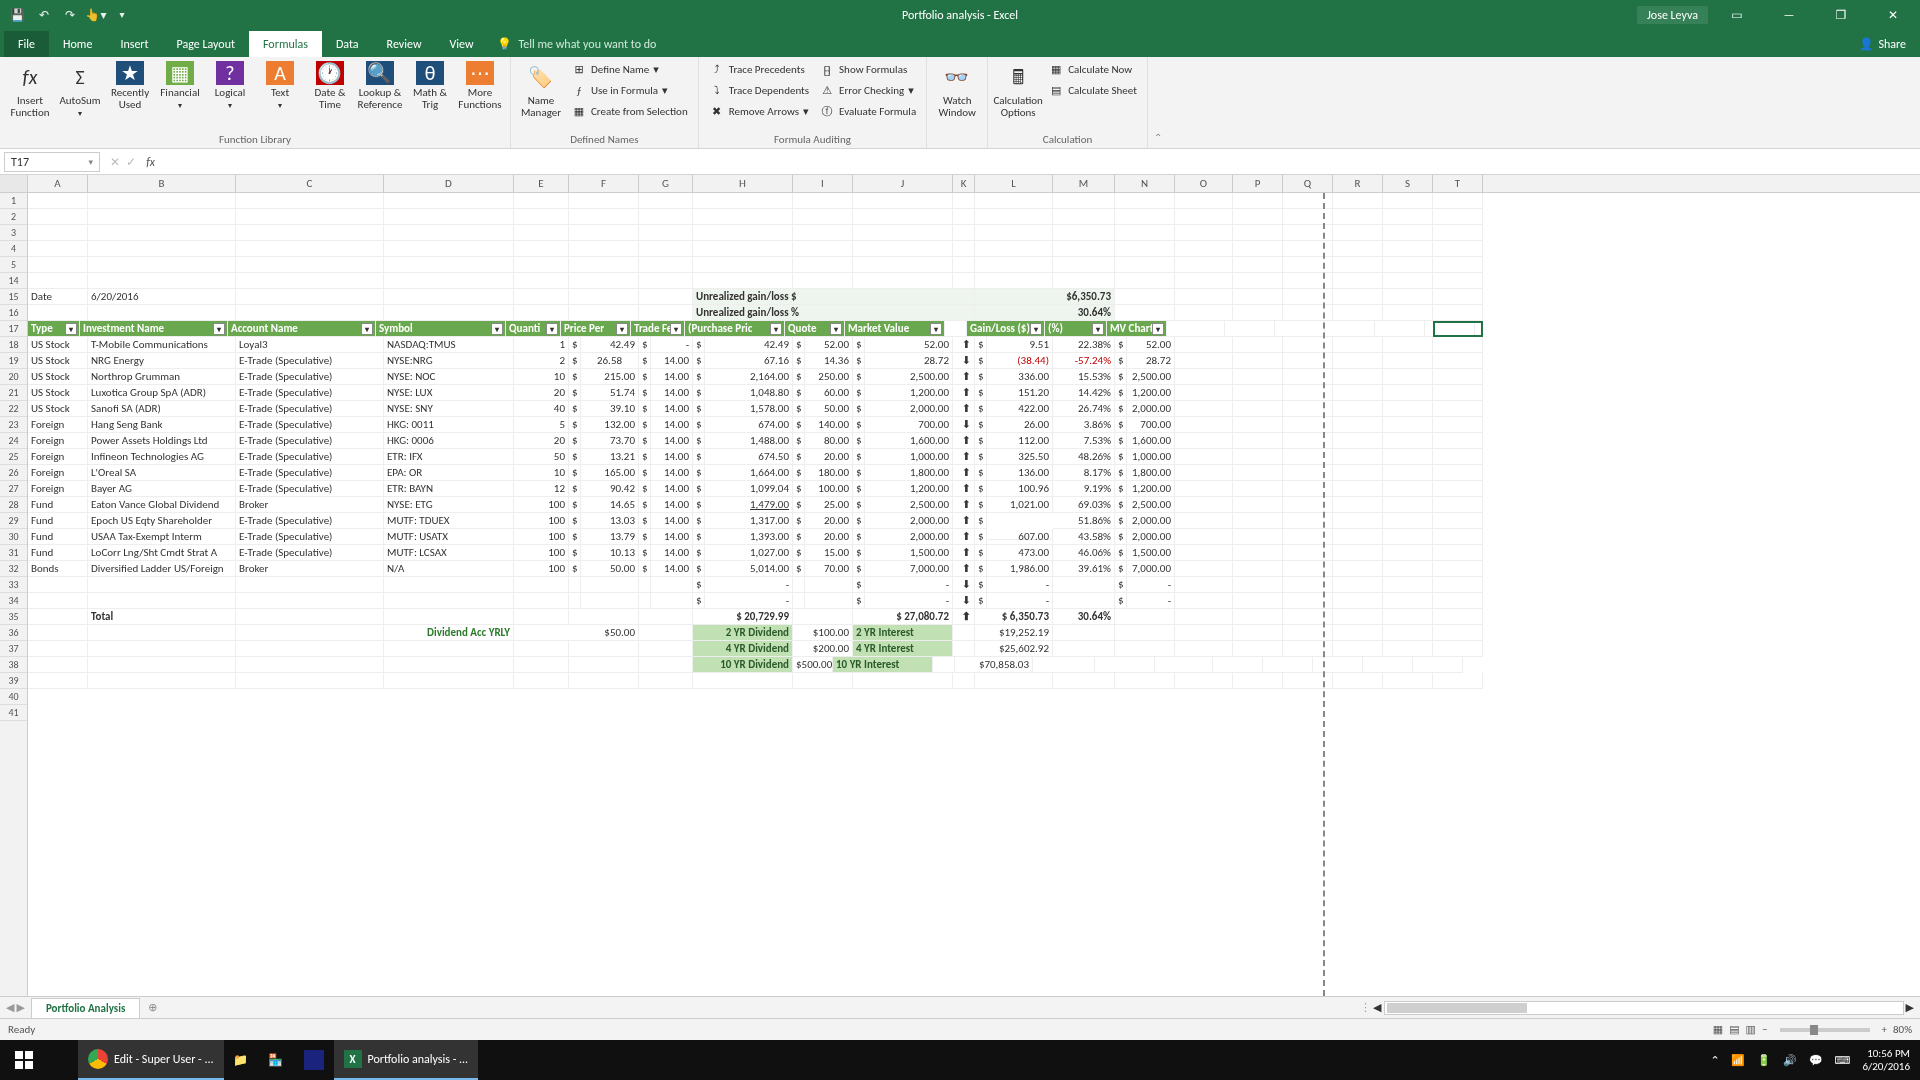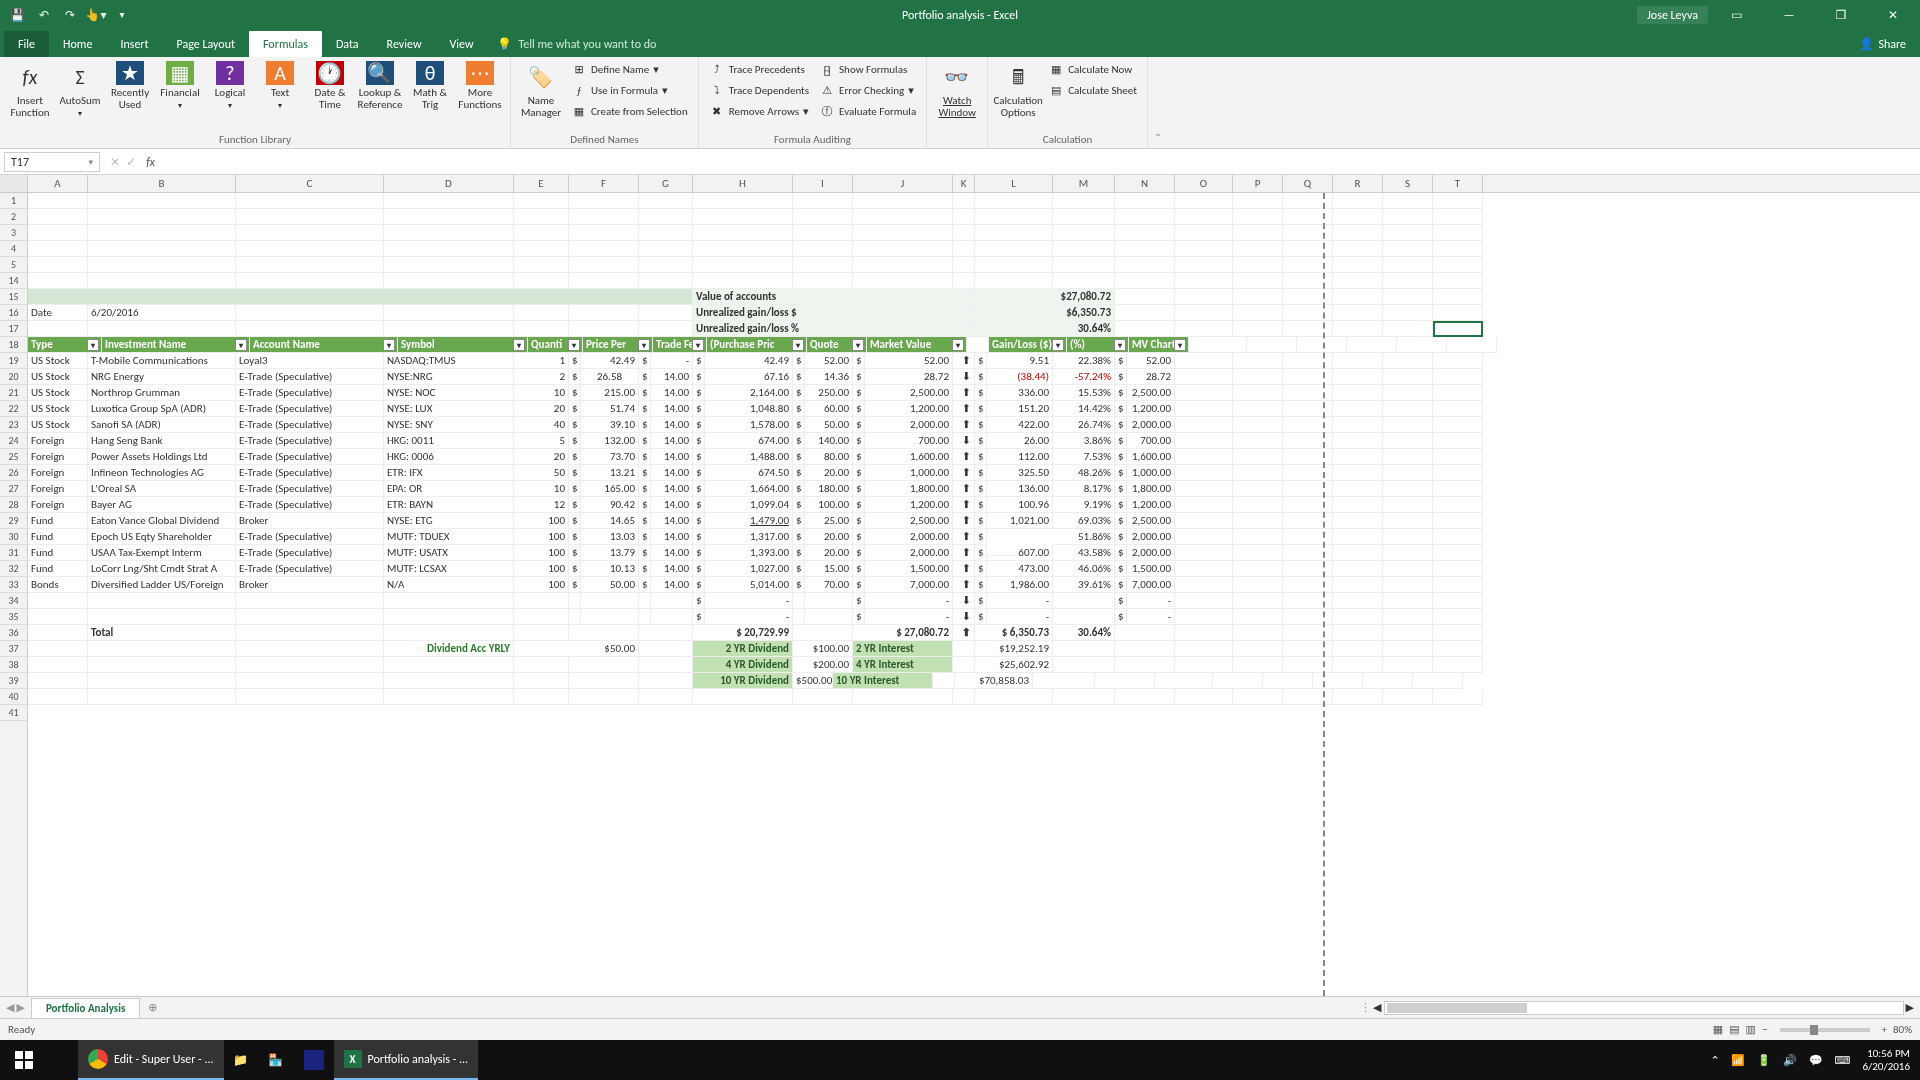--- a/index.html
+++ b/index.html
@@ -235,21 +235,21 @@
             <span>Evaluate Formula</span>
           </div>
       </div>
     </div>
     <div class="glabel">Formula Auditing</div>
   </div>
   <div class="group">
     <div class="buttons">
       <div class="bigbtn">
           <div class="ico">👓</div>
-          <div style="white-space:pre-line;text-decoration:underline;">Watch
+          <div style="white-space:pre-line;">Watch
 Window</div>
         </div>
     </div>
     <div class="glabel">&nbsp;</div>
   </div>
   <div class="group">
     <div class="buttons">
       <div class="bigbtn">
           <div class="ico">🖩</div>
           <div style="white-space:pre-line;">Calculation
@@ -474,32 +474,20 @@
           <div class="cell " style="width: 62px;"></div>
           <div class="cell " style="width: 60px;"></div>
           <div class="cell " style="width: 58px;"></div>
           <div class="cell " style="width: 50px;"></div>
           <div class="cell " style="width: 50px;"></div>
           <div class="cell " style="width: 50px;"></div>
           <div class="cell " style="width: 50px;"></div>
           <div class="cell " style="width: 50px;"></div>
         </div>
         <div class="cellrow">
-          <div class="cell title-cell" style="width: 665px;"></div>
-          <div class="cell summary-label" style="width: 282px;">Value of accounts</div>
-          <div class="cell summary-val" style="width: 140px;">$27,080.72</div>
-          <div class="cell " style="width: 60px;"></div>
-          <div class="cell " style="width: 58px;"></div>
-          <div class="cell " style="width: 50px;"></div>
-          <div class="cell " style="width: 50px;"></div>
-          <div class="cell " style="width: 50px;"></div>
-          <div class="cell " style="width: 50px;"></div>
-          <div class="cell " style="width: 50px;"></div>
-        </div>
-        <div class="cellrow">
           <div class="cell " style="width: 60px;">Date</div>
           <div class="cell " style="width: 148px;">6/20/2016</div>
           <div class="cell " style="width: 148px;"></div>
           <div class="cell " style="width: 130px;"></div>
           <div class="cell " style="width: 55px;"></div>
           <div class="cell " style="width: 70px;"></div>
           <div class="cell " style="width: 54px;"></div>
           <div class="cell summary-label" style="width: 282px;">Unrealized gain/loss $</div>
           <div class="cell summary-val" style="width: 140px;">$6,350.73</div>
           <div class="cell " style="width: 60px;"></div>
@@ -522,21 +510,21 @@
           <div class="cell summary-val" style="width: 140px;">30.64%</div>
           <div class="cell " style="width: 60px;"></div>
           <div class="cell " style="width: 58px;"></div>
           <div class="cell " style="width: 50px;"></div>
           <div class="cell " style="width: 50px;"></div>
           <div class="cell " style="width: 50px;"></div>
           <div class="cell " style="width: 50px;"></div>
           <div class="cell " style="width: 50px;"></div>
         </div>
         <div class="cellrow">
-          <div class="cell hdr-green" style="width: 74px;">Type<span class="drop">▾</span></div>
+          <div class="cell hdr-green" style="width: 52px;">Type<span class="drop">▾</span></div>
           <div class="cell hdr-green" style="width: 148px;">Investment Name<span class="drop">▾</span></div>
           <div class="cell hdr-green" style="width: 148px;">Account Name<span class="drop">▾</span></div>
           <div class="cell hdr-green" style="width: 130px;">Symbol<span class="drop">▾</span></div>
           <div class="cell hdr-green" style="width: 55px;">Quanti<span class="drop">▾</span></div>
           <div class="cell hdr-green" style="width: 70px;">Price Per<span class="drop">▾</span></div>
           <div class="cell hdr-green" style="width: 54px;">Trade Fe<span class="drop">▾</span></div>
           <div class="cell hdr-green" style="width: 100px;">(Purchase Pric<span class="drop">▾</span></div>
           <div class="cell hdr-green" style="width: 60px;">Quote<span class="drop">▾</span></div>
           <div class="cell hdr-green" style="width: 100px;">Market Value<span class="drop">▾</span></div>
           <div class="cell " style="width: 22px;"></div>

